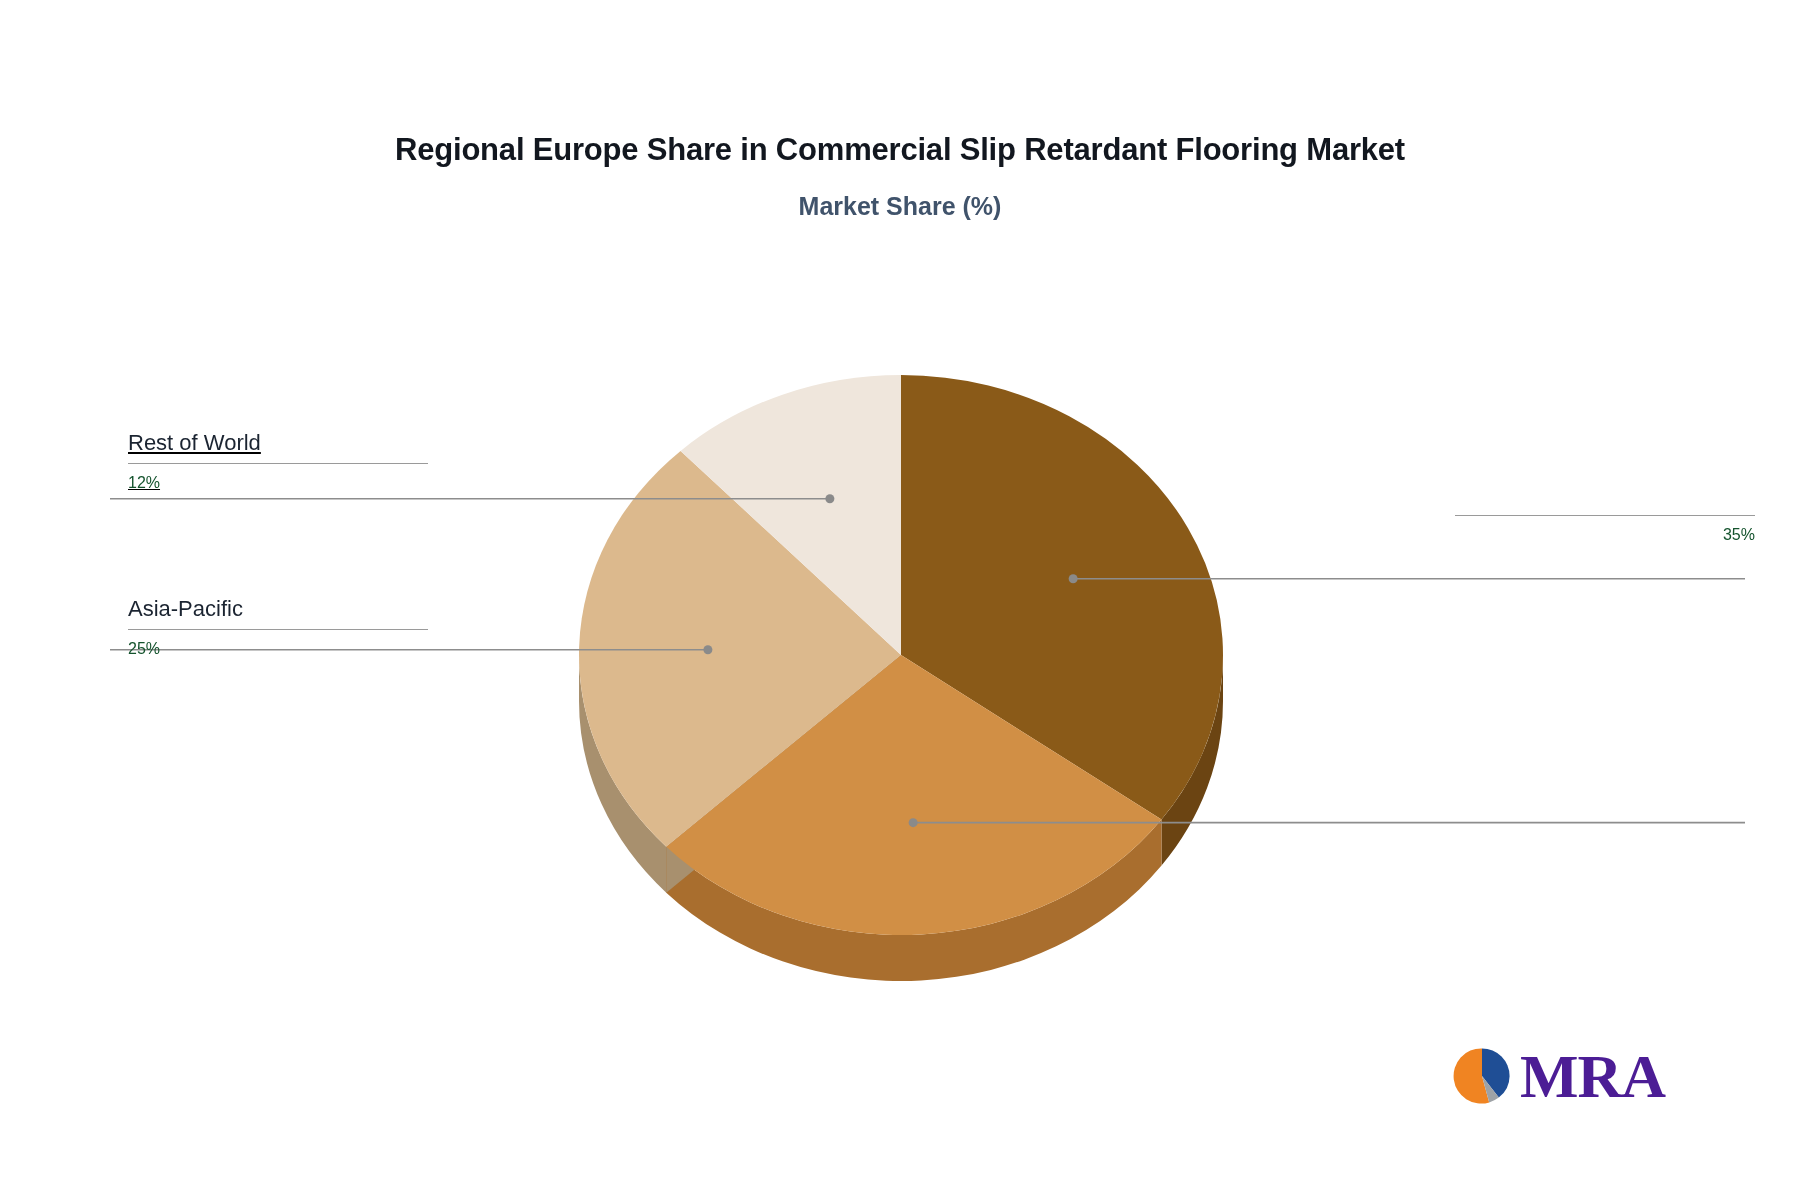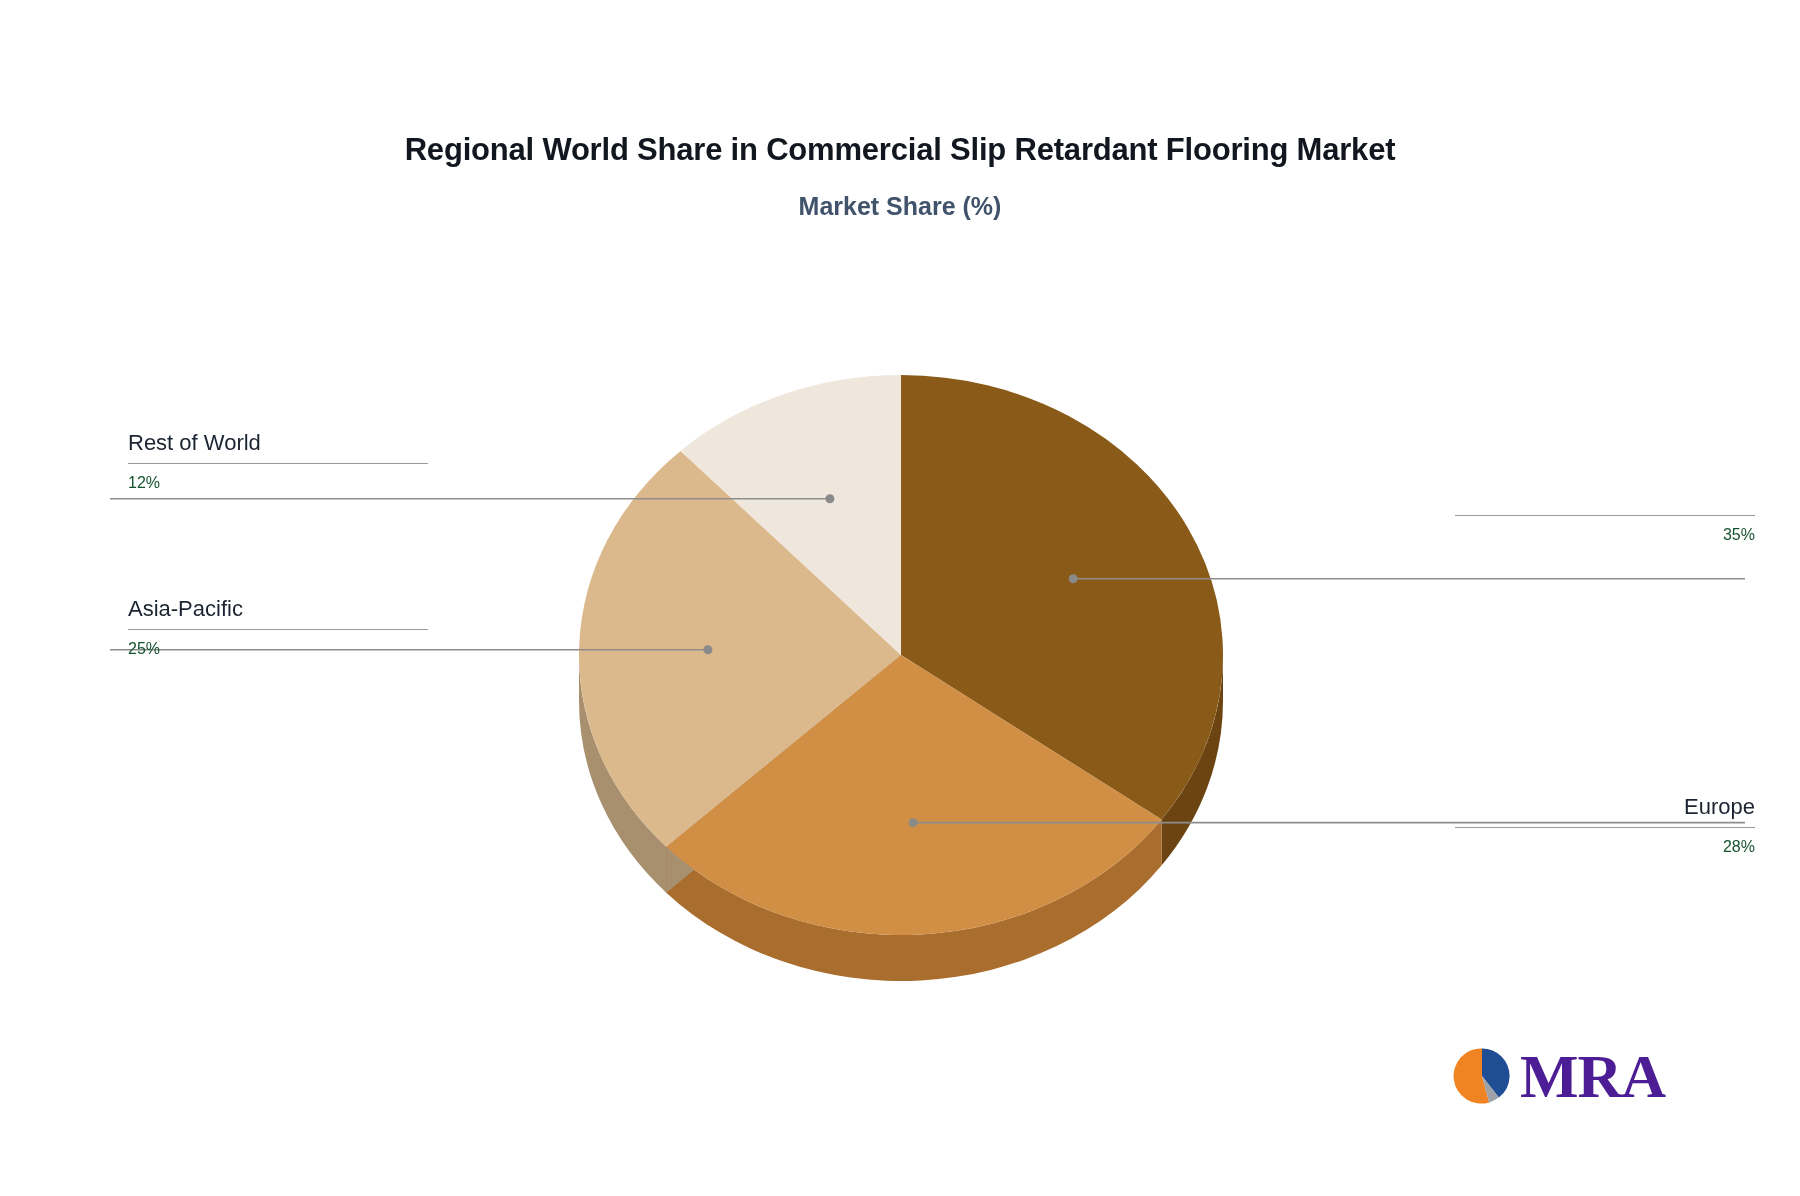--- a/index.html
+++ b/index.html
@@ -59,21 +59,21 @@
     font-size:16px;
     color:#14532d;
     line-height:30px;
   }
   .callout.right { text-align:right; }
   .callout.left  { text-align:left; }
 
   #co-na  { left:1455px; top:510px;  width:300px; }
   #co-eu  { left:1455px; top:792px;  width:300px; }
   #co-ap  { left:128px;  top:594px;  width:300px; }
-  #co-row { left:128px;  top:428px;  width:300px; }
+  #co-row { left:128px;  top:428px;  width:300px;text-decoration:underline; }
 
   
   #logo {
     position:absolute;
     left:1452px; top:1032px;
     width:200px; height:88px;
     display:flex;
     align-items:center;
     gap:8px;
   }
@@ -85,21 +85,21 @@
     color:#4c1d95;
     letter-spacing:-1px;
     line-height:60px;
   }
 </style>
 </head>
 <body>
 
 <div id="page">
 
-  <div class="title">Regional World Share in Commercial Slip Retardant Flooring Market</div>
+  <div class="title">Regional Europe Share in Commercial Slip Retardant Flooring Market</div>
   <div class="subtitle">Market Share (%)</div>
 
   <svg id="pie-wrap" viewBox="0 0 1800 1196" width="1800" height="1196" xmlns="http://www.w3.org/2000/svg">
     <g id="pie-3d">
         <path d="M 1223 655
                A 322 280 0 0 1 1161.5034721887332 819.5798706418924
                L 1161.5034721887332 865.5798706418924
                A 322 280 0 0 0 1223 701 Z" fill="#6B4412"></path>
         <path d="M 1161.5034721887332 819.5798706418924
                A 322 280 0 0 1 666.2721019703055 846.6731896600328
@@ -130,25 +130,20 @@
         <line x1="829.8783364213201" y1="498.7975503707738" x2="110" y2="498.7975503707738" stroke="#8D8D8D" stroke-width="1.6"></line>
         <circle cx="829.8783364213201" cy="498.7975503707738" r="4.5" fill="#8a8a8a"></circle>
       </g>
   </svg>
 
   <div class="callout right" id="co-na">
     <div class="rule"></div>
     <div class="pct">35%</div>
   </div>
 
-  <div class="callout right" id="co-eu">
-    <div class="lbl">Europe</div>
-    <div class="rule"></div>
-    <div class="pct">28%</div>
-  </div>
 
   <div class="callout left" id="co-ap">
     <div class="lbl">Asia-Pacific</div>
     <div class="rule"></div>
     <div class="pct">25%</div>
   </div>
 
   <div class="callout left" id="co-row">
     <div class="lbl">Rest of World</div>
     <div class="rule"></div>

